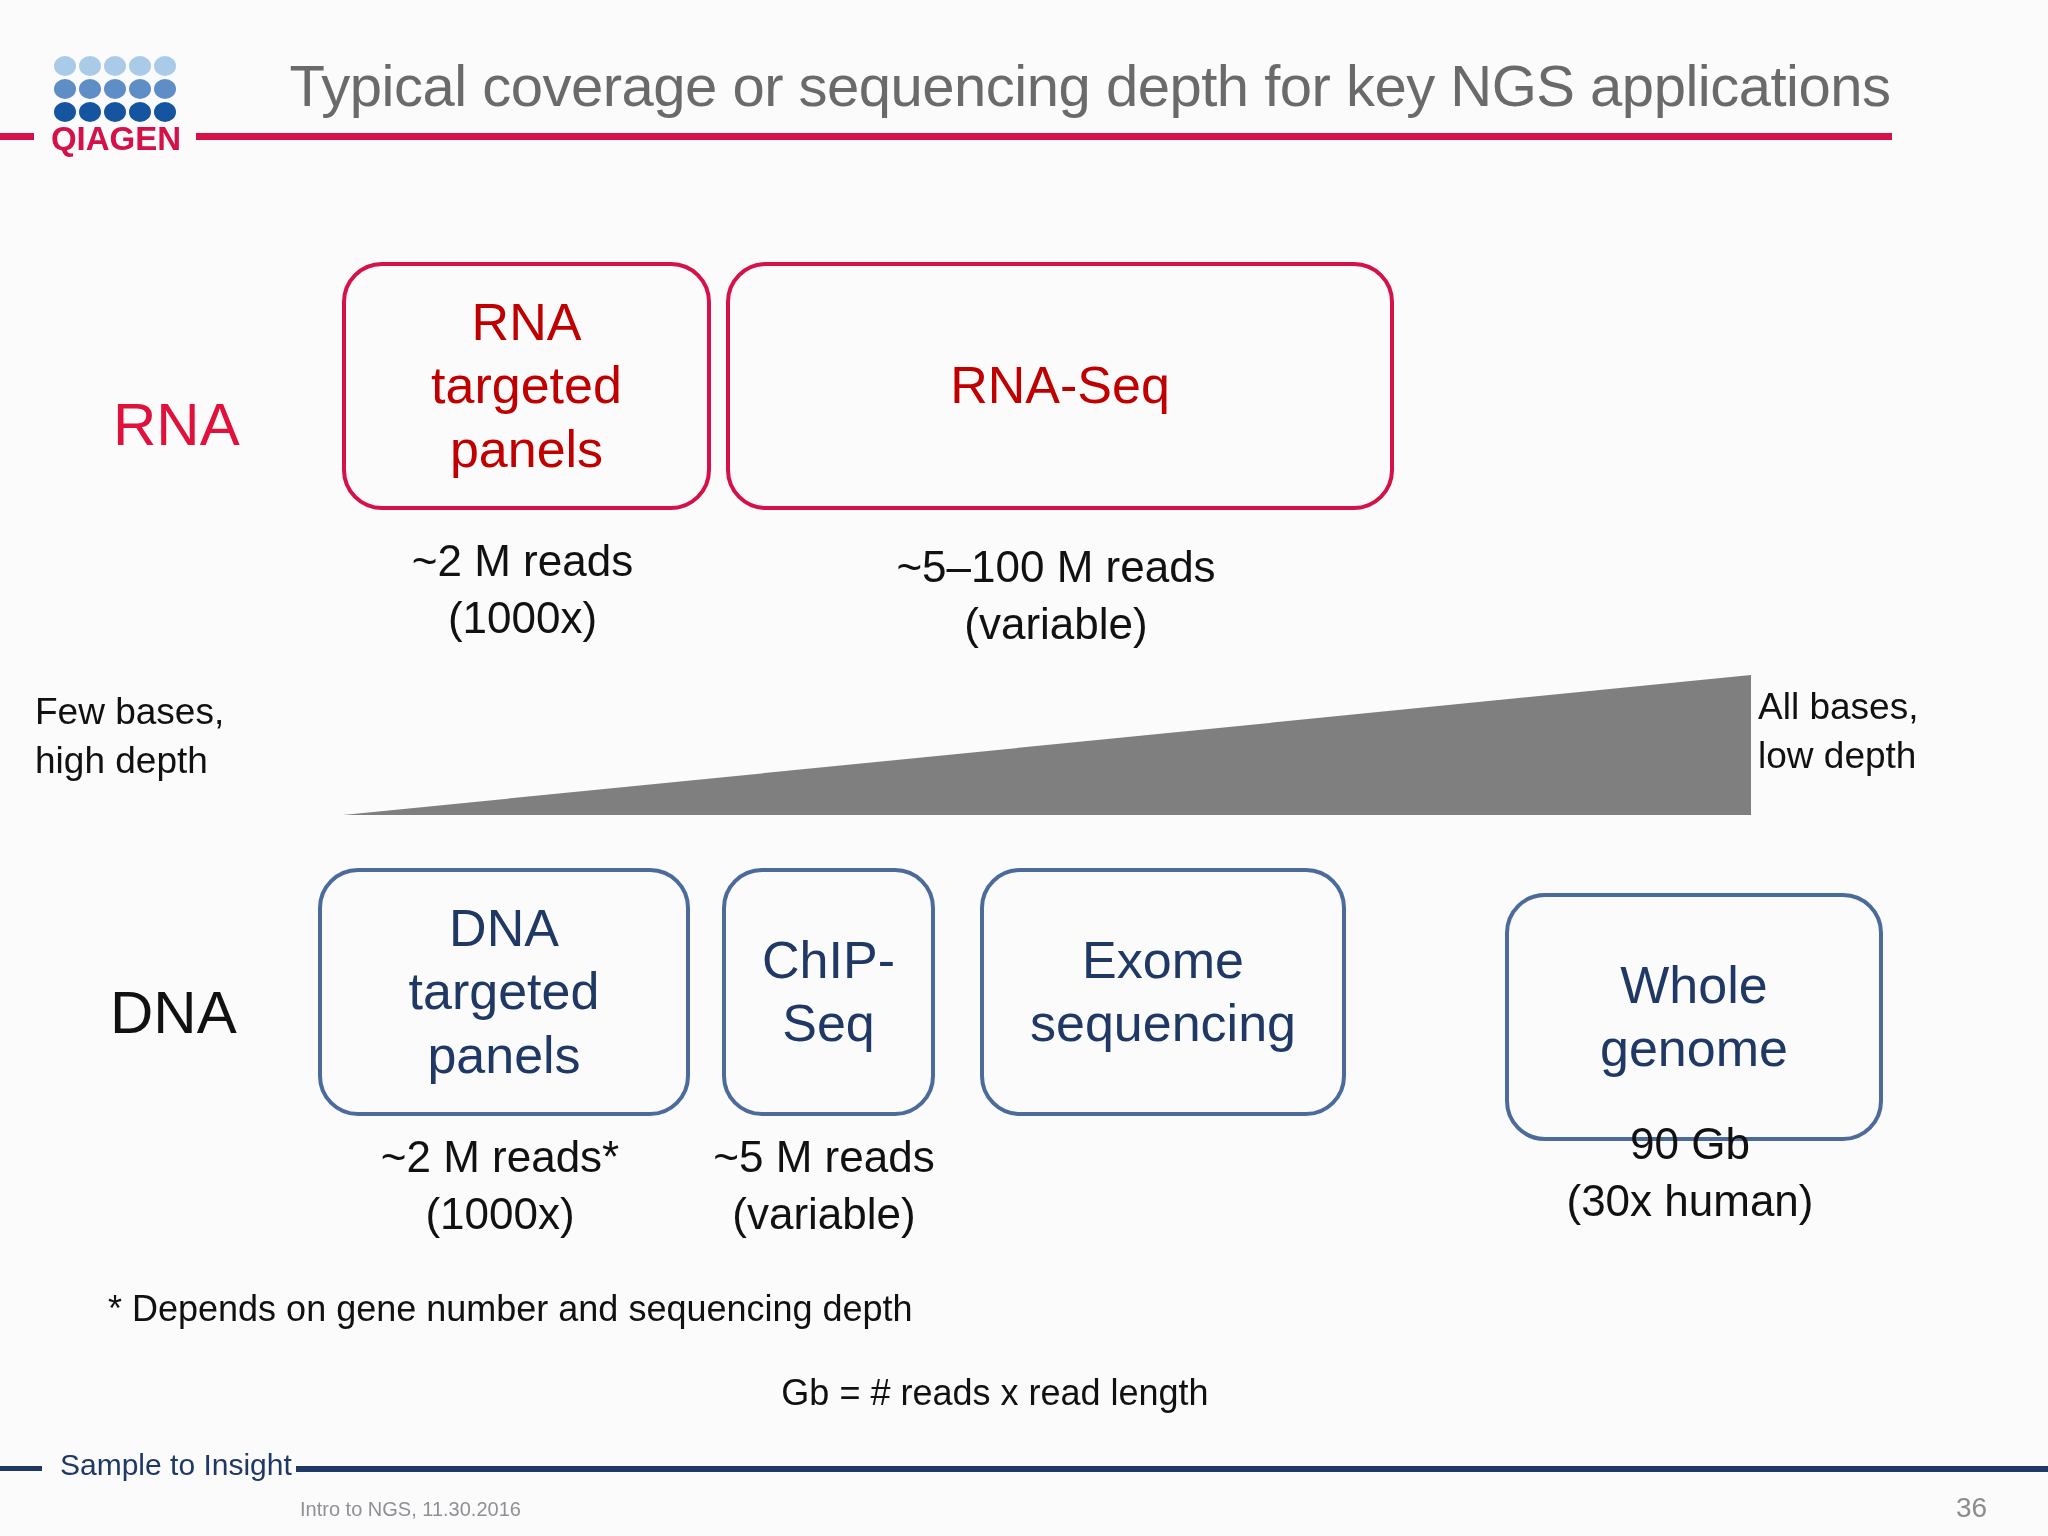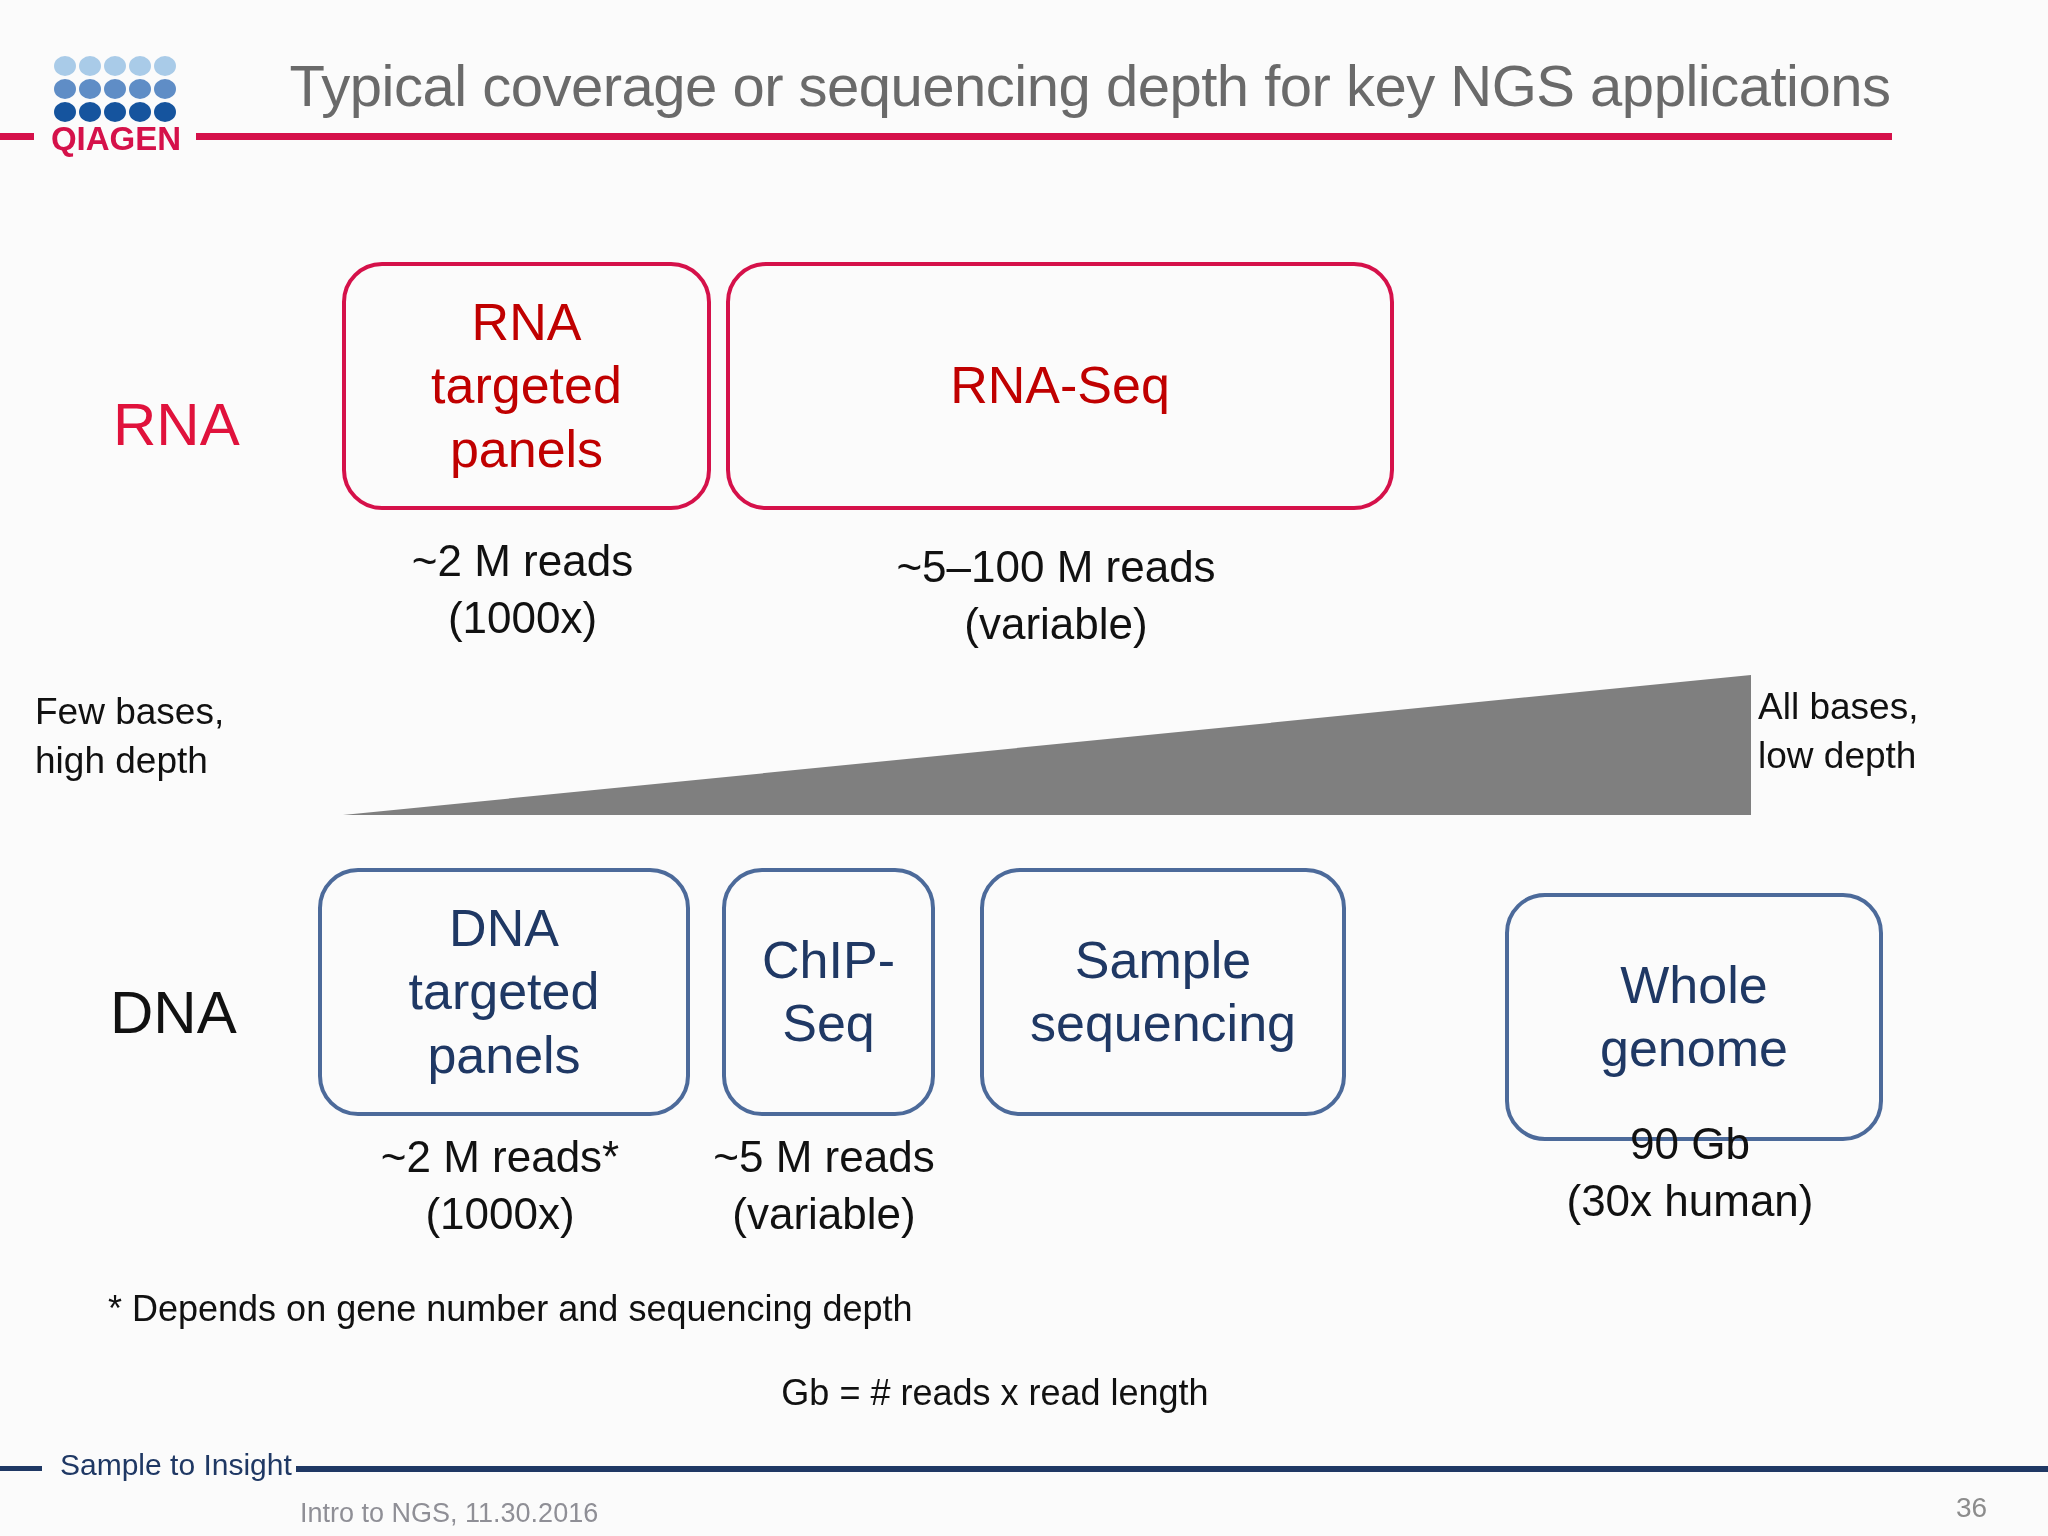--- a/index.html
+++ b/index.html
@@ -44,21 +44,21 @@
                white-space:pre-line;color:#111;}
   
   .footnote{left:108px;top:1288px;font-size:36px;color:#111;}
   .formula{left:395px;top:1372px;width:1200px;text-align:center;
            font-size:36px;color:#111;}
   
   .footer-rule{background:#1f3864;}
   .footer-stub{left:0;top:1466px;width:42px;height:5px;}
   .footer-main{left:296px;top:1466px;width:1752px;height:6px;}
   .brand{left:60px;top:1448px;font-size:30px;color:#1f3864;text-align:right;}
-  .credit{left:300px;top:1498px;font-size:27px;color:#8f8f96;}
+  .credit{left:300px;top:1498px;font-size:20px;color:#8f8f96;}
   .pagenum{left:1956px;top:1492px;font-size:28px;color:#8c8c8c;}
 </style>
 </head>
 <body>
 
 <div class="slide">
 
   <div class="abs logo">
     <i class="r1"></i>
       <i class="r1"></i>
@@ -115,21 +115,21 @@
 (1000x)</div>
 
   <div class="abs box blue" style="left:722px;top:868px;width:205px;height:240px;">
     <span>ChIP-
 Seq</span>
   </div>
   <div class="abs caption" style="left:684px;top:1128px;width:280px;">~5 M reads
 (variable)</div>
 
   <div class="abs box blue" style="left:980px;top:868px;width:358px;height:240px;">
-    <span>Sample
+    <span>Exome
 sequencing</span>
   </div>
 
   <div class="abs box blue" style="left:1505px;top:862px;width:370px;height:240px;margin-top:31px;">
     <span>Whole
 genome</span>
   </div>
   <div class="abs caption" style="left:1505px;top:1115px;width:370px;">90 Gb
 (30x human)</div>
 

